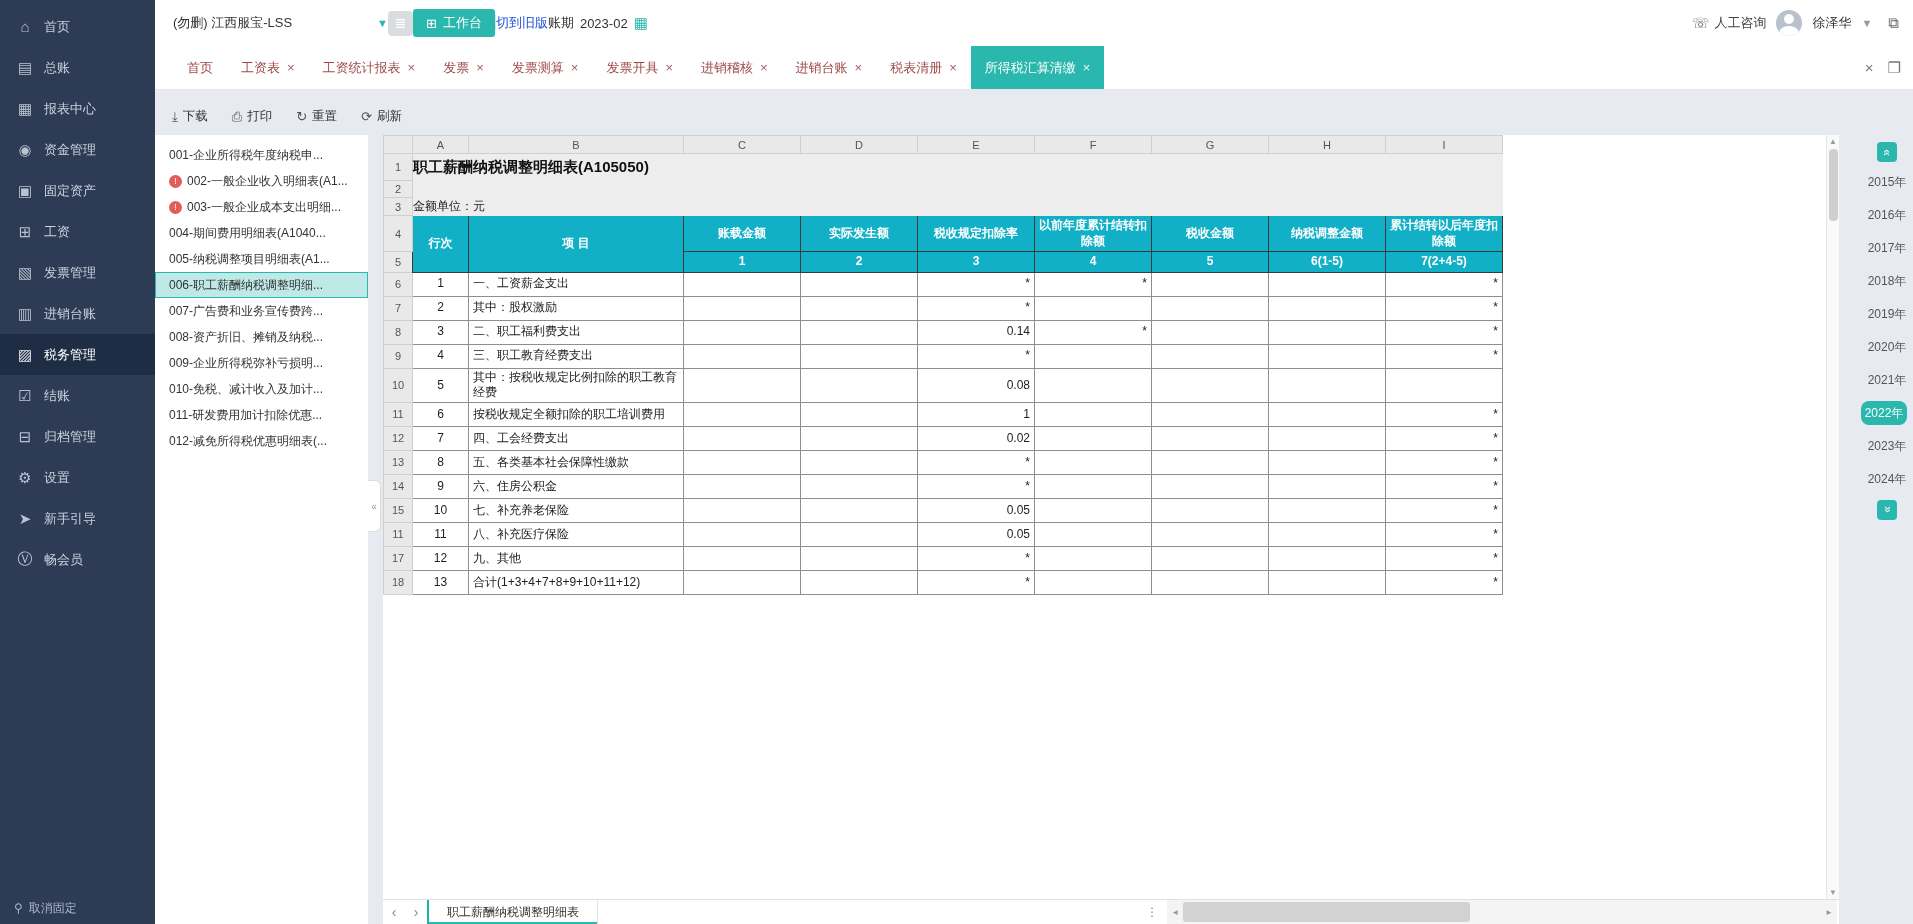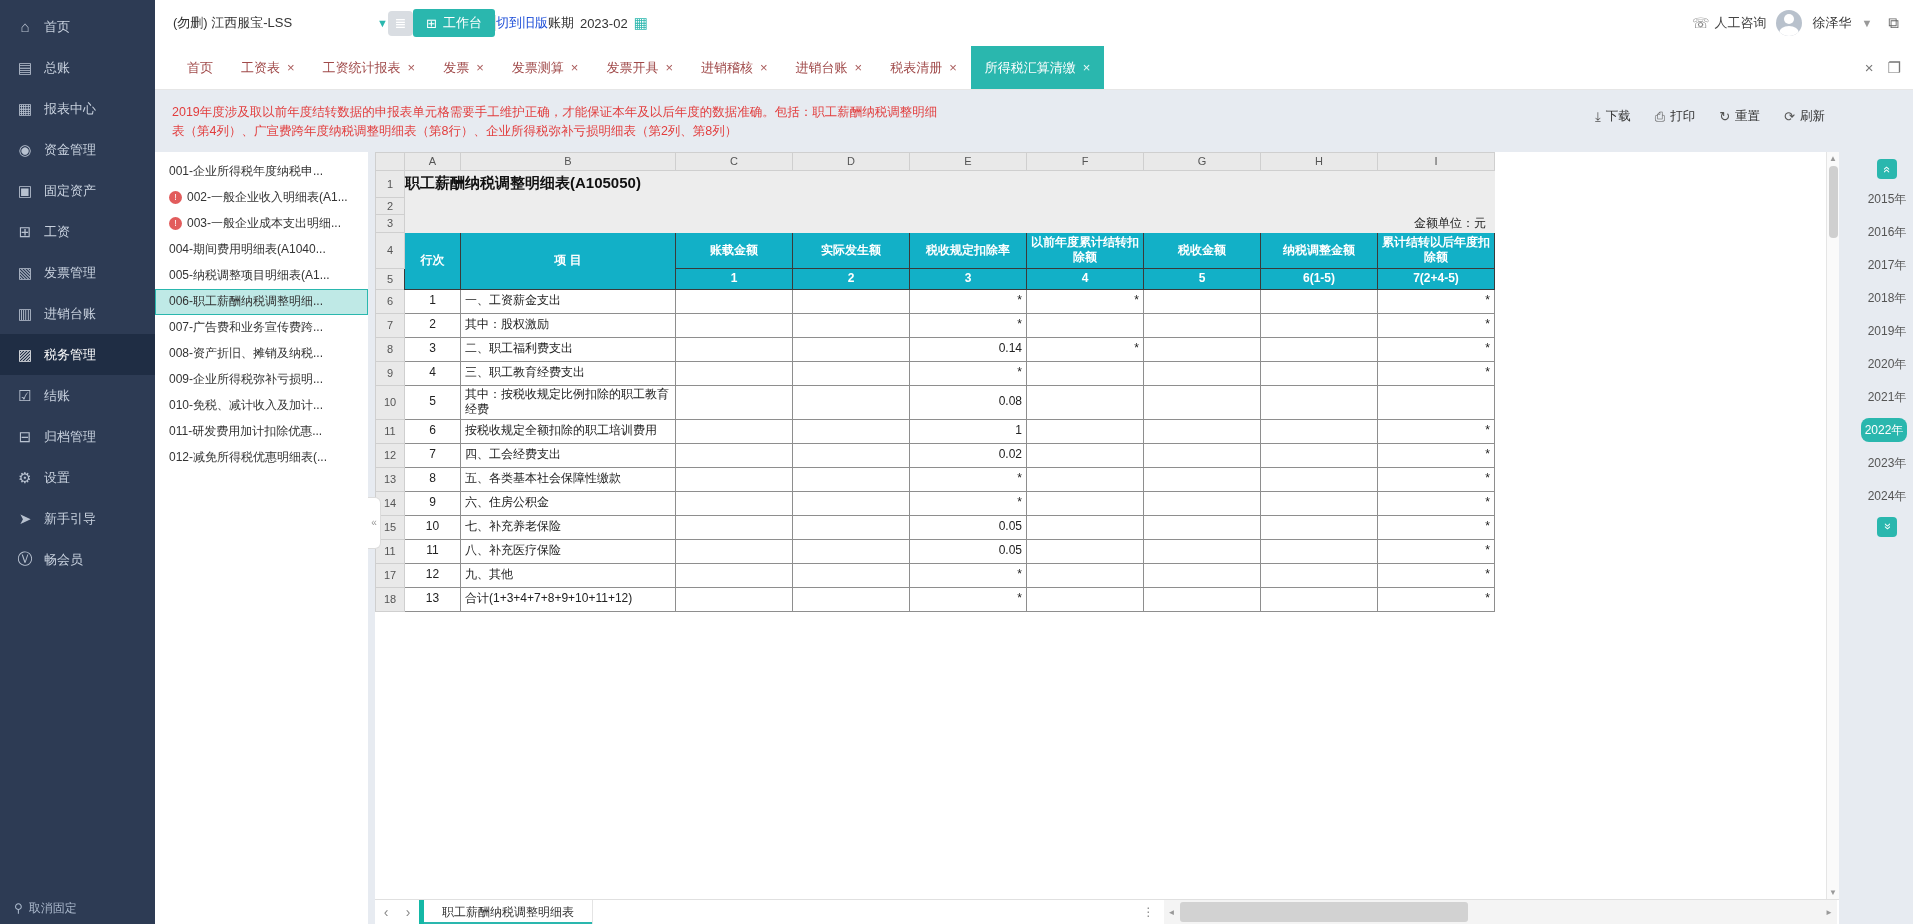--- a/index.html
+++ b/index.html
@@ -52,53 +52,53 @@
 
   
   .content{flex:1;display:flex;flex-direction:column;min-height:0;background:#e7ebf1}
   .notice-row{display:flex;justify-content:space-between;align-items:flex-start;padding:13px 88px 10px 17px;flex-shrink:0}
   .notice{width:772px;color:var(--warning,#e23d3d);font-size:12.5px;line-height:1.55}
   .tools{display:flex;gap:24px;margin-top:5px}
   .tool{display:flex;align-items:center;gap:5px;font-size:12.5px;color:#333;cursor:pointer;white-space:nowrap}
   .tool .g{font-size:13px;color:#555}
 
   .work-row{flex:1;display:flex;min-height:0;position:relative}
-  .report-list{width:213px;background:#fff;overflow:hidden;padding-top:7px;flex-shrink:0;margin-right:7px}
+  .report-list{width:213px;background:#fff;overflow:hidden;padding-top:7px;flex-shrink:0;margin-right:15px}
   .report-item{height:26px;display:flex;align-items:center;gap:5px;padding:0 8px 0 14px;font-size:12px;color:#333;white-space:nowrap;cursor:pointer;overflow:hidden}
   .report-item .warn{width:13px;height:13px;border-radius:50%;background:#e25c5c;color:#fff;font-size:9px;line-height:13px;text-align:center;flex-shrink:0}
   .report-item.active{background:#bfe9e6;outline:1px solid var(--accent,#2ab7ae);outline-offset:-1px}
   .collapse-handle{position:absolute;left:213px;top:345px;width:13px;height:52px;background:#fff;border:1px solid #dcdcdc;border-left:none;border-radius:0 6px 6px 0;display:flex;align-items:center;justify-content:center;color:#999;font-size:10px;cursor:pointer;z-index:3}
 
   
   .sheet-area{flex:1;background:#fff;position:relative;min-width:0}
   .sheet-scroll{position:absolute;top:0;left:0;right:13px;bottom:25px;overflow:hidden}
   table.grid{border-collapse:collapse;table-layout:fixed}
   .grid thead th{background:#e9e9e9;border:1px solid #cfcfcf;font-size:11px;color:#555;font-weight:normal;height:18px;cursor:pointer}
   .grid td.rn{background:#e9e9e9;border:1px solid #cfcfcf;font-size:11px;color:#555;text-align:center;cursor:pointer}
   .grid tr.meta td.m{background:#ededed;border:1px solid #ededed}
   .grid tr.title-row td.m{font-weight:bold;font-size:15px;color:#111;height:27px}
   .grid tr.blank-row td.m{height:17px}
-  .grid tr.unit-row td.m{font-size:12px;text-align:right;padding-right:8px;height:17px;color:#222}
+  .grid tr.unit-row td.m{font-size:12px;padding-right:8px;height:17px;color:#222}
   .grid th.hd{background:var(--header,#12b0c7);color:#fff;border:1px solid #3a3a3a;font-size:12px;font-weight:bold;padding:2px;line-height:1.3}
   .grid tr.hdr{height:34px}
   .grid tr.idx{height:20px}
   .grid td.c{background:#fff;border:1px solid #8e8e8e;font-size:12px;color:#222;padding:1px 4px;line-height:1.3}
   .grid td.c.line{text-align:center;padding:1px 2px}
   .grid td.c.item{text-align:left}
   .grid td.c.num{text-align:right}
   .grid tbody tr.data{height:24px}
 
   .v-scroll{position:absolute;top:0;right:0;bottom:25px;width:13px;background:#fafafa;border-left:1px solid #e5e5e5;display:flex;flex-direction:column;align-items:center}
   .v-arrow{font-size:8px;color:#999;height:13px;line-height:13px;cursor:pointer}
   .v-thumb{width:9px;height:72px;background:#cfcfcf;border-radius:4px;margin-top:1px;cursor:pointer}
   .v-spacer{flex:1}
 
   .sheet-footer{position:absolute;left:0;right:0;bottom:0;height:25px;background:#fff;border-top:1px solid #e0e0e0;display:flex;align-items:center;font-size:12px}
   .nav-arrow{width:22px;text-align:center;color:#888;font-size:14px;cursor:pointer}
-  .sheet-tab{height:100%;display:flex;align-items:center;padding:0 18px;border-left:5px solid #14b8a6;border-right:1px solid #e4e4e4;color:#333;position:relative;cursor:pointer;font-size:12px;white-space:nowrap}
+  .sheet-tab{height:100%;display:flex;align-items:center;padding:0 18px;border-left:2px solid #14b8a6;border-right:1px solid #e4e4e4;color:#333;position:relative;cursor:pointer;font-size:12px;white-space:nowrap}
   .sheet-tab::after{content:"";position:absolute;left:0;right:0;bottom:0;height:2px;background:var(--accent,#2ab7ae)}
   .f-spacer{flex:1}
   .dots{color:#888;padding:0 9px;cursor:pointer}
   .h-scroll{width:46%;height:100%;background:#f4f4f4;display:flex;align-items:center;margin-right:2px}
   .hs-arrow{font-size:8px;color:#999;width:16px;text-align:center;cursor:pointer}
   .hs-track{flex:1;height:100%;position:relative}
   .hs-thumb{position:absolute;left:0;top:2px;bottom:2px;width:45%;background:#d2d2d2;border-radius:3px;cursor:pointer}
 
   
   .year-rail{width:52px;flex-shrink:0;display:flex;flex-direction:column;align-items:center;margin-left:22px;padding-top:3px}
@@ -255,21 +255,20 @@
         </div>
       <div class="tabbar-right">
         <span>×</span>
         <span>❐</span>
       </div>
     </div>
 
     <div class="content">
 
       <div class="notice-row">
-        <div class="notice">2019年度涉及取以前年度结转数据的申报表单元格需要手工维护正确，才能保证本年及以后年度的数据准确。包括：职工薪酬纳税调整明细表（第4列）、广宣费跨年度纳税调整明细表（第8行）、企业所得税弥补亏损明细表（第2列、第8列）</div>
         <div class="tools" id="tools">
             <span class="tool">
               <span class="g">⤓</span>
               <span class="tool-label">下载</span>
             </span>
             <span class="tool">
               <span class="g">⎙</span>
               <span class="tool-label">打印</span>
             </span>
             <span class="tool">

